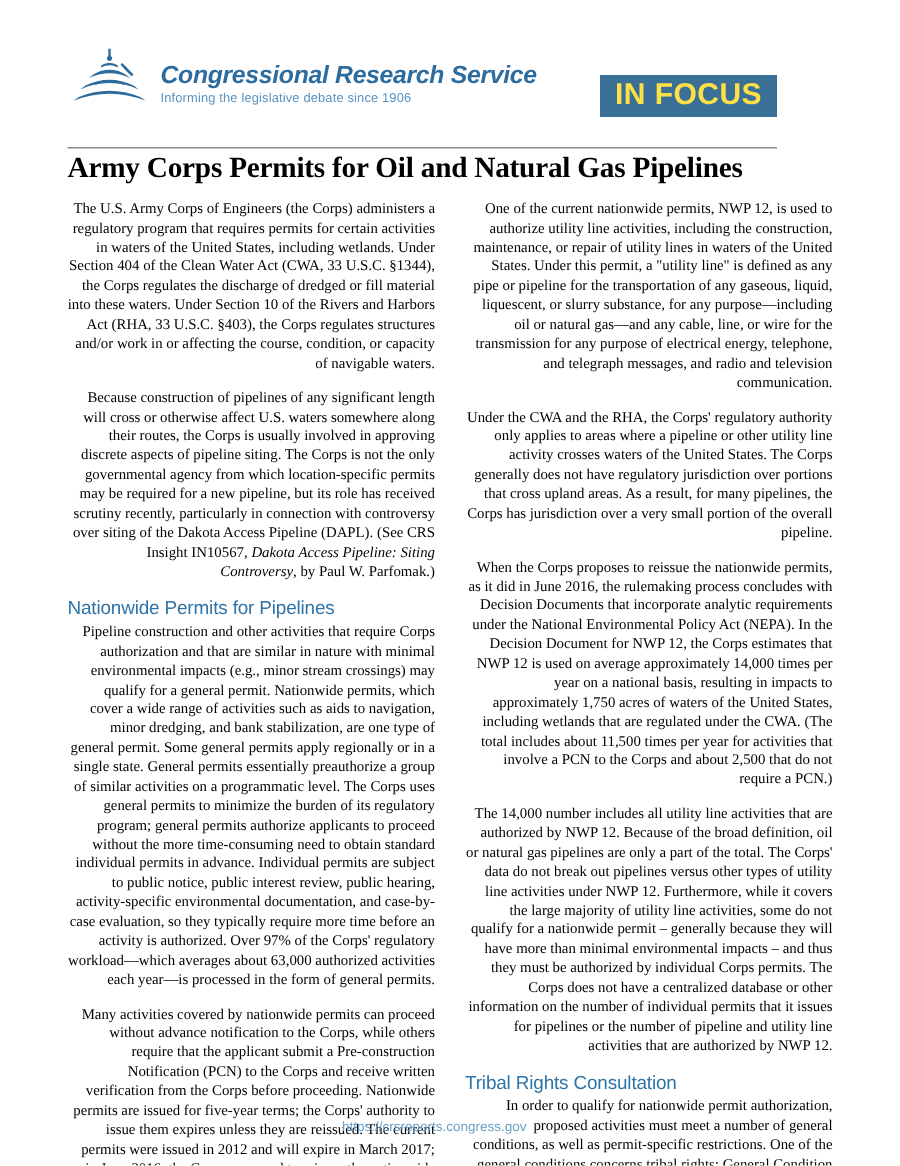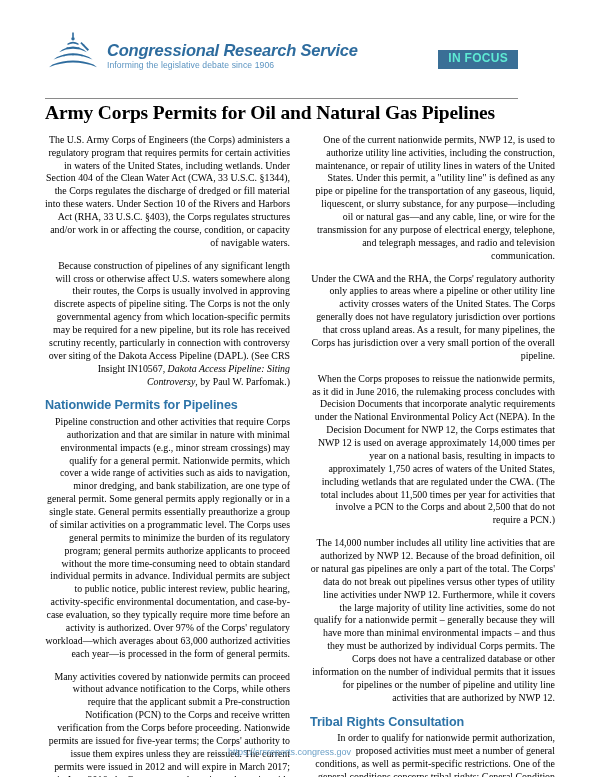--- a/index.html
+++ b/index.html
@@ -62,24 +62,24 @@
     color: #5a93c0;
     letter-spacing: 0.1px;
     margin-top: 1px;
     white-space: nowrap;
   }
   .infocus-badge {
     position: absolute;
     right: 0;
     top: 50px;
     background: #3a6f96;
-    color: #5eead4;
+    color: #fde047;
     font-family: "Liberation Sans", "DejaVu Sans", sans-serif;
     font-weight: bold;
-    font-size: 12px;
+    font-size: 20px;
     letter-spacing: 0.3px;
     padding: 2px 10px 3px 10px;
     line-height: 1.15;
   }
 
   .rule {
     border: 0;
     border-top: 1px solid #8a8a8a;
     margin: 6px 0 0 0;
     height: 0;
@@ -115,21 +115,21 @@
     font-size: 9.9px;
     line-height: 1.30;
     text-align: right;
   }
   .col p:last-child { margin-bottom: 0; }
 
   h2.section-head {
     font-family: "Liberation Sans", "DejaVu Sans", sans-serif;
     color: #2e74a8;
     font-size: 12.6px;
-    font-weight: bold;
+    font-weight: normal;
     margin: 6px 0 3px 0;
     line-height: 1.15;
     letter-spacing: -0.1px;
   }
 
   i.ital { font-style: italic; }
 
   
   .footer {
     position: absolute;

